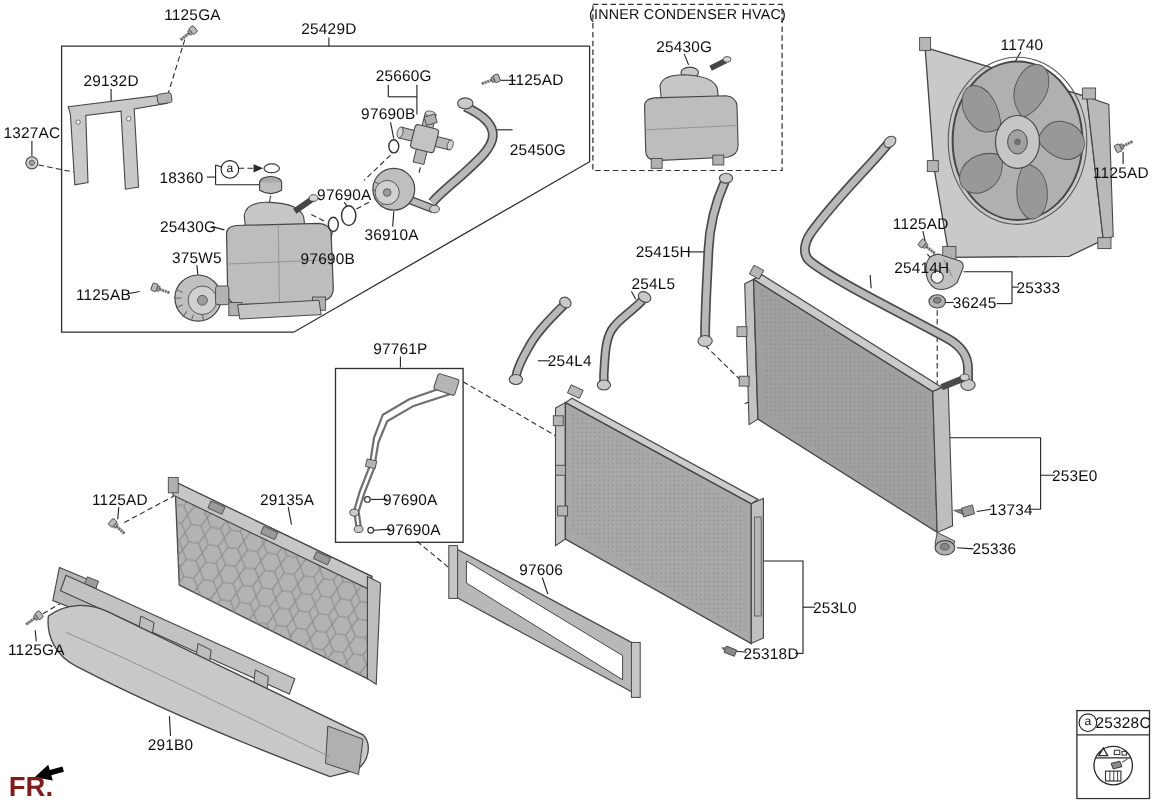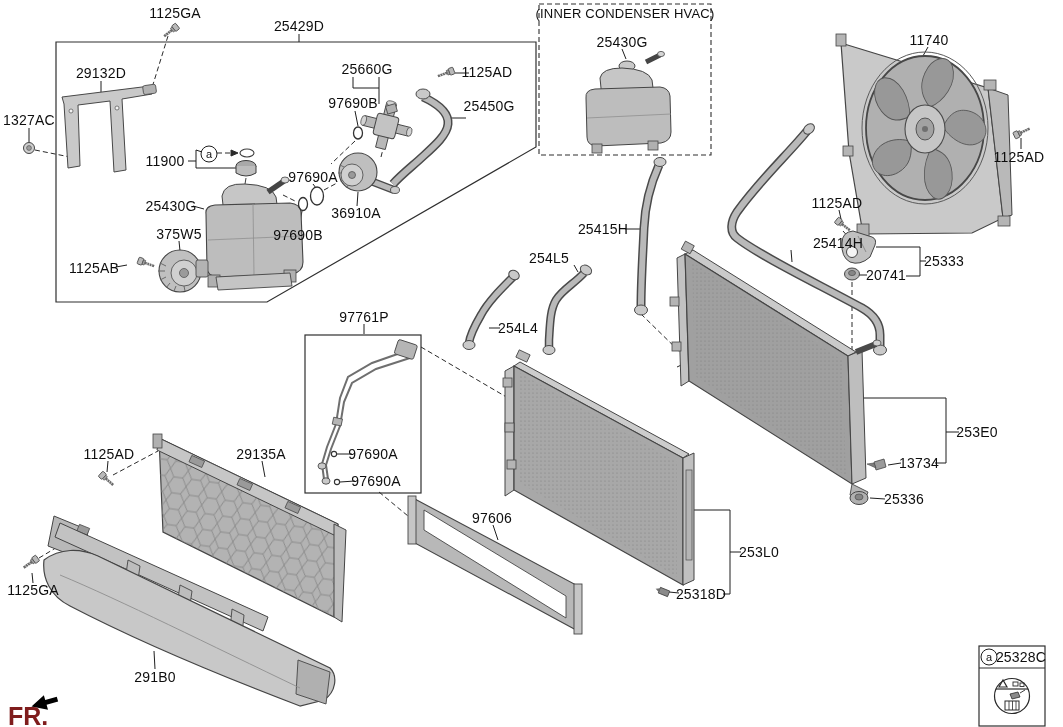--- a/index.html
+++ b/index.html
@@ -380,41 +380,41 @@
 
   <g transform="translate(44,703) rotate(-16)">
     <polygon points="14,-2.5 2,-2.5 2,-7.5 -13,0 2,7.5 2,2.5 14,2.5" fill="#000"></polygon>
   </g>
 </svg>
 
   <div class="lbl" style="left:175px;top:13px">1125GA</div>
   <div class="lbl" style="left:299px;top:26px">25429D</div>
   <div class="lbl" style="left:101px;top:73px">29132D</div>
   <div class="lbl" style="left:29px;top:120px">1327AC</div>
-  <div class="lbl" style="left:165px;top:161px">11900</div>
+  <div class="lbl" style="left:165px;top:161px">18360</div>
   <div class="lbl" style="left:367px;top:69px">25660G</div>
   <div class="lbl" style="left:353px;top:103px">97690B</div>
   <div class="lbl" style="left:487px;top:72px">1125AD</div>
-  <div class="lbl" style="left:489px;top:106px">25450G</div>
+  <div class="lbl" style="left:489px;top:136px">25450G</div>
   <div class="lbl" style="left:313px;top:177px">97690A</div>
   <div class="lbl" style="left:171px;top:206px">25430G</div>
   <div class="lbl" style="left:356px;top:213px">36910A</div>
   <div class="lbl" style="left:179px;top:234px">375W5</div>
   <div class="lbl" style="left:298px;top:235px">97690B</div>
   <div class="lbl" style="left:94px;top:268px">1125AB</div>
   <div class="lbl small" style="left:625px;top:13px">(INNER CONDENSER HVAC)</div>
   <div class="lbl" style="left:622px;top:42px">25430G</div>
   <div class="lbl" style="left:929px;top:40px">11740</div>
   <div class="lbl" style="left:1019px;top:157px">1125AD</div>
   <div class="lbl" style="left:837px;top:203px">1125AD</div>
   <div class="lbl" style="left:603px;top:229px">25415H</div>
   <div class="lbl" style="left:838px;top:243px">25414H</div>
-  <div class="lbl" style="left:549px;top:258px">254L5</div>
+  <div class="lbl" style="left:594px;top:258px">254L5</div>
   <div class="lbl" style="left:944px;top:261px">25333</div>
-  <div class="lbl" style="left:886px;top:275px">20741</div>
+  <div class="lbl" style="left:886px;top:275px">36245</div>
   <div class="lbl" style="left:364px;top:317px">97761P</div>
   <div class="lbl" style="left:518px;top:328px">254L4</div>
   <div class="lbl" style="left:373px;top:454px">97690A</div>
   <div class="lbl" style="left:376px;top:481px">97690A</div>
   <div class="lbl" style="left:109px;top:454px">1125AD</div>
   <div class="lbl" style="left:261px;top:454px">29135A</div>
   <div class="lbl" style="left:492px;top:518px">97606</div>
   <div class="lbl" style="left:977px;top:432px">253E0</div>
   <div class="lbl" style="left:919px;top:463px">13734</div>
   <div class="lbl" style="left:904px;top:499px">25336</div>

